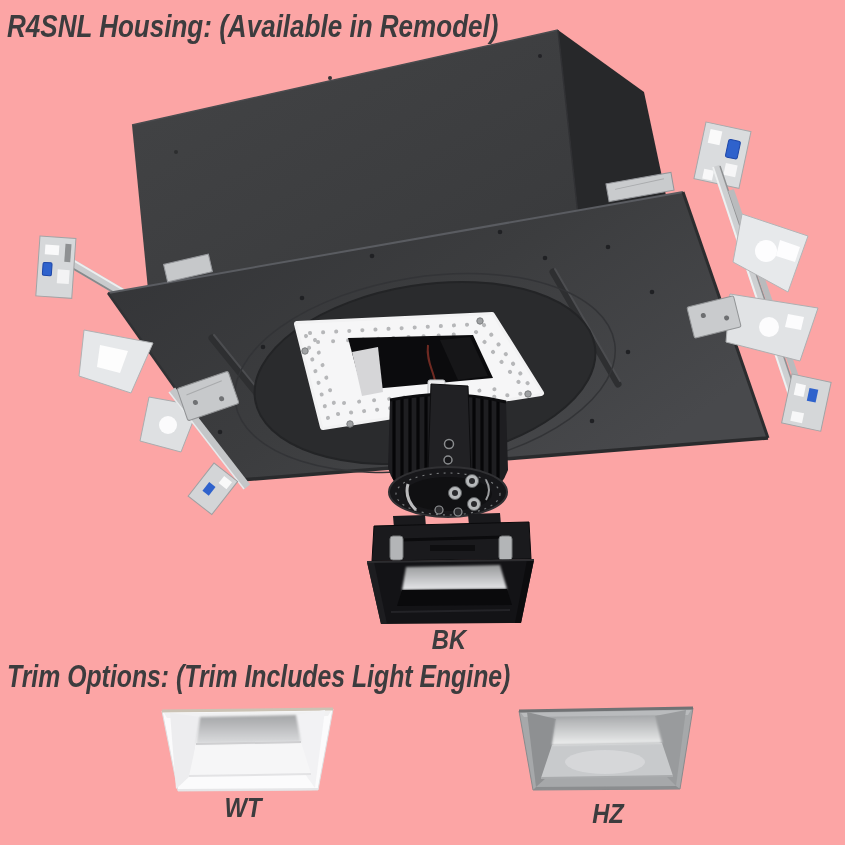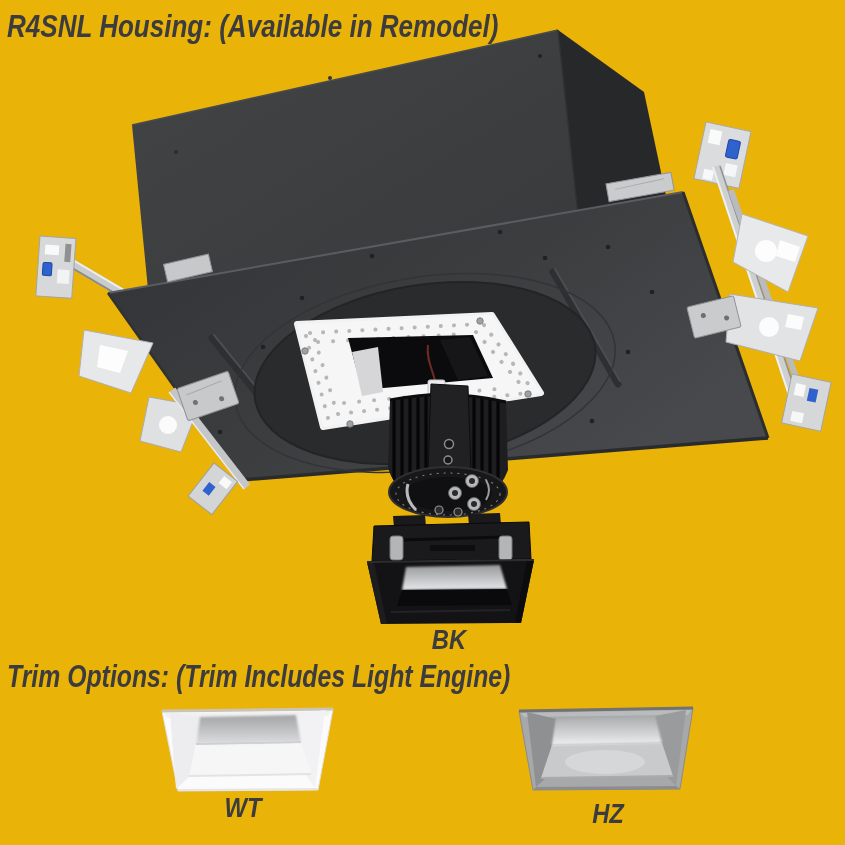--- a/index.html
+++ b/index.html
@@ -1,16 +1,16 @@
 <!DOCTYPE html>
 <html><head>
 <meta charset="utf-8">
 <style>
   html,body{margin:0;padding:0;background:#ffffff;}
-  .stage{position:relative;width:845px;height:845px;background:#eab308;overflow:hidden;
+  .stage{position:relative;width:845px;height:845px;background:#fca5a5;overflow:hidden;
          font-family:"Liberation Sans", sans-serif;}
   .caption{position:absolute;color:#3c3c3e;font-style:italic;font-weight:700;
            white-space:nowrap;line-height:1.05;}
   .caption.h1{left:7px;top:11px;font-size:31px;transform:scaleX(.84);transform-origin:left top;}
   .caption.h2{left:7px;top:661px;font-size:31px;transform:scaleX(.80);transform-origin:left top;}
   .swatch-label{position:absolute;width:110px;text-align:center;color:#3c3c3e;
                 font-style:italic;font-weight:700;font-size:27px;transform:scaleX(.88);}
   .lbl-bk{left:394px;top:625px;}
   .lbl-wt{left:188px;top:793px;}
   .lbl-hz{left:553px;top:799px;}

